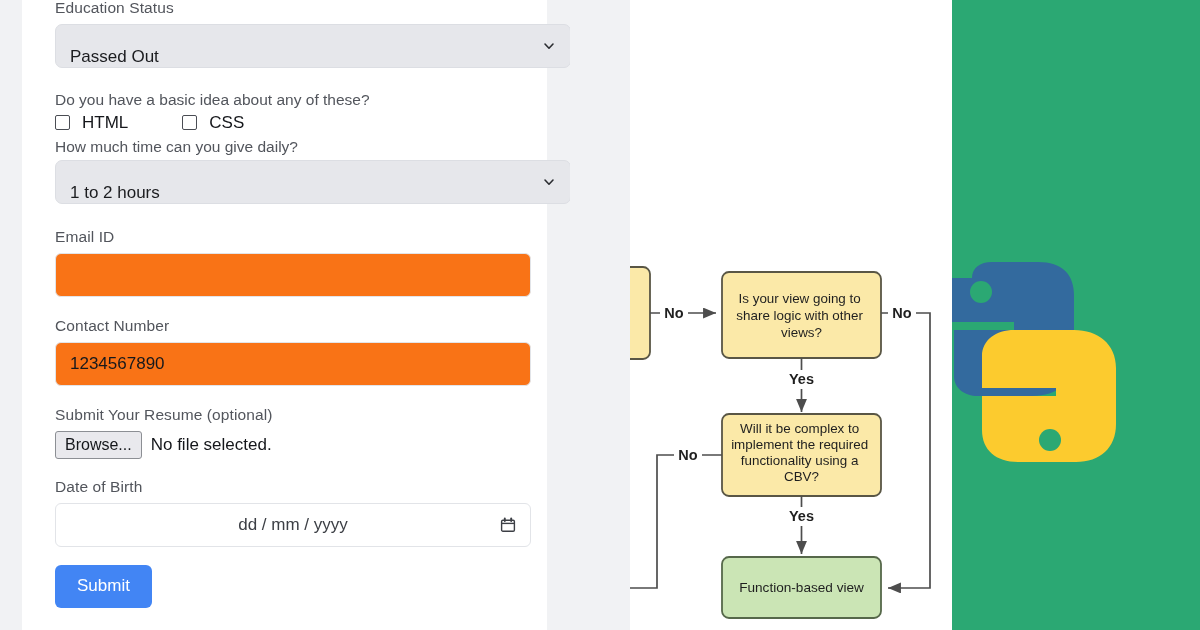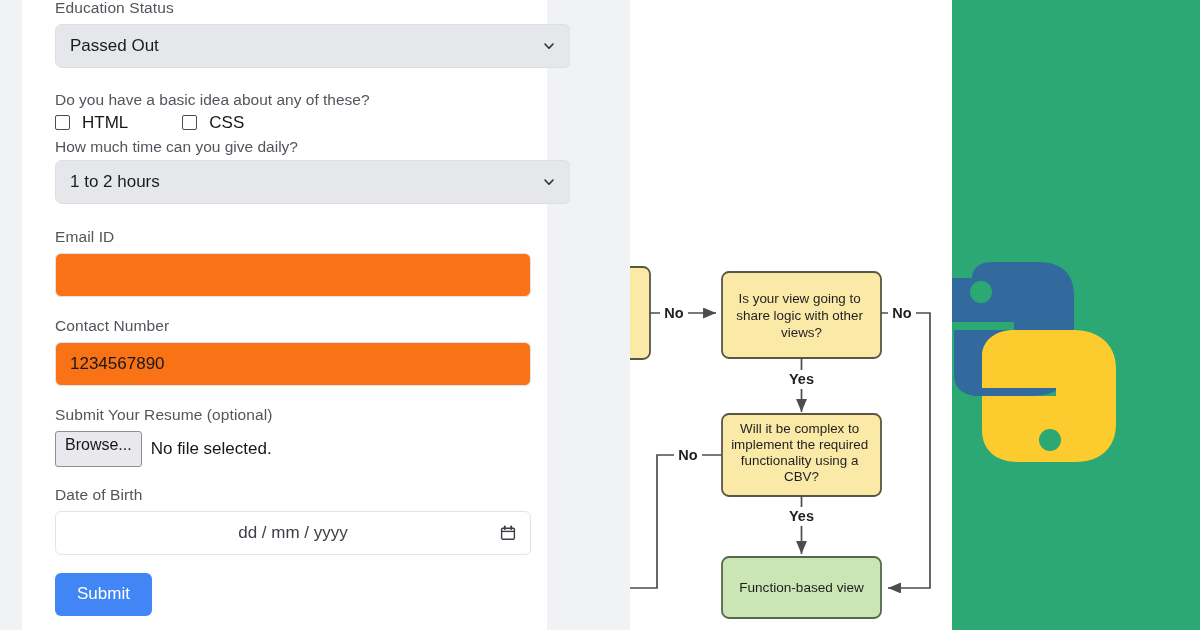--- a/index.html
+++ b/index.html
@@ -40,21 +40,21 @@
     margin-bottom: 5px;
     letter-spacing: .1px;
   }
   .select-box {
     position: relative;
     width: 516px; height: 44px;
     background: #e6e7eb;
     border: 1px solid #dcdee3;
     border-radius: 7px;
     display: flex;
-    align-items: center;
+    align-items: flex-end;
     padding: 0 14px;
     font-size: 17px;
     color: #1b1c1f;
     margin-bottom: 23px;
   }
   .select-box .chev {
     position: absolute; right: 14px; top: 50%;
     transform: translateY(-50%);
     width: 14px; height: 14px;
     display: flex; align-items: center; justify-content: center;
@@ -116,21 +116,21 @@
   .file-row {
     display: flex; align-items: center;
     margin-bottom: 18px;
   }
   .browse-btn {
     background: #e9e9ed;
     border: 1px solid #8c8f94;
     border-radius: 3px;
     font-size: 16px;
     color: #15171b;
-    padding: 2px 9px 11px 9px;
+    padding: 2px 9px 3px 9px;
     line-height: 1.35;
   }
   .file-status {
     font-size: 17px;
     color: #15171b;
     margin-left: 9px;
   }
   .submit-btn {
     background: #4285f4;
     color: #ffffff;

